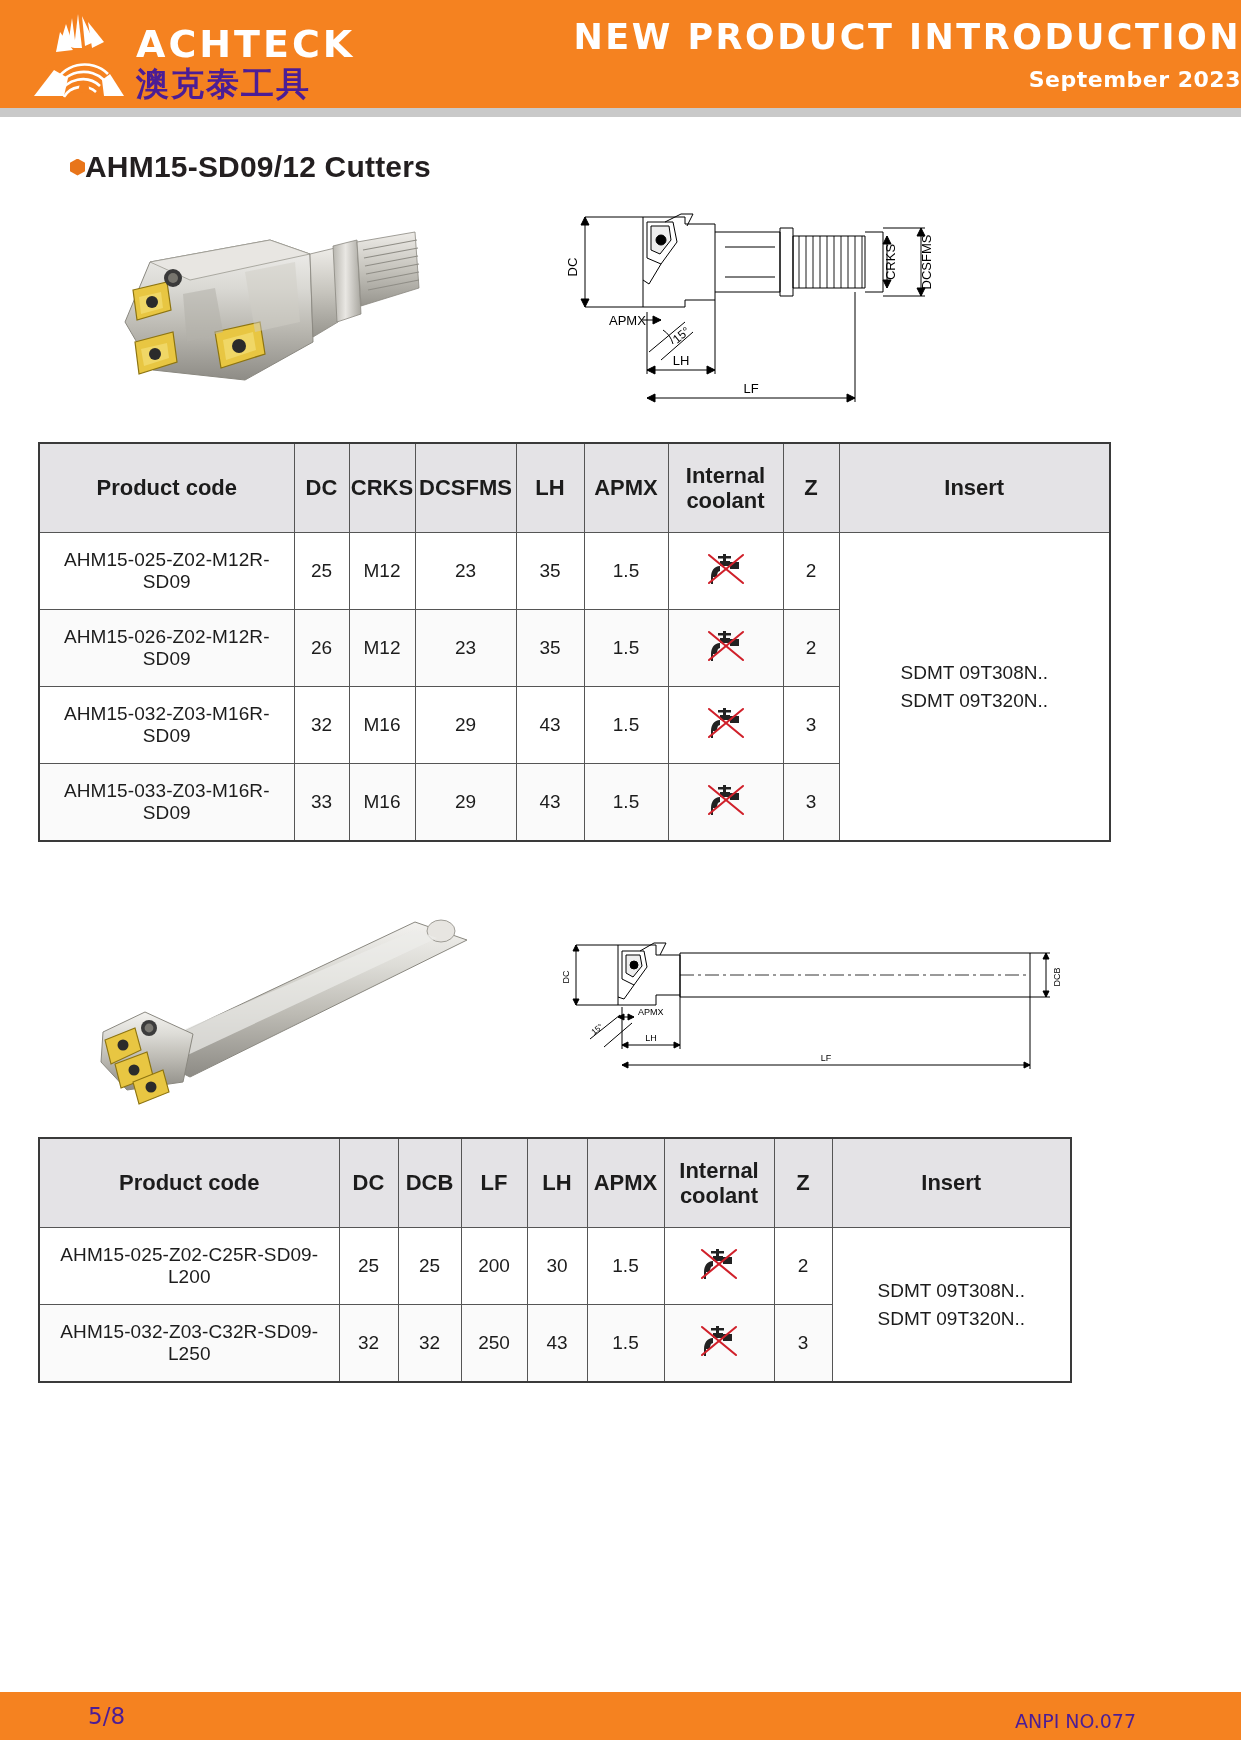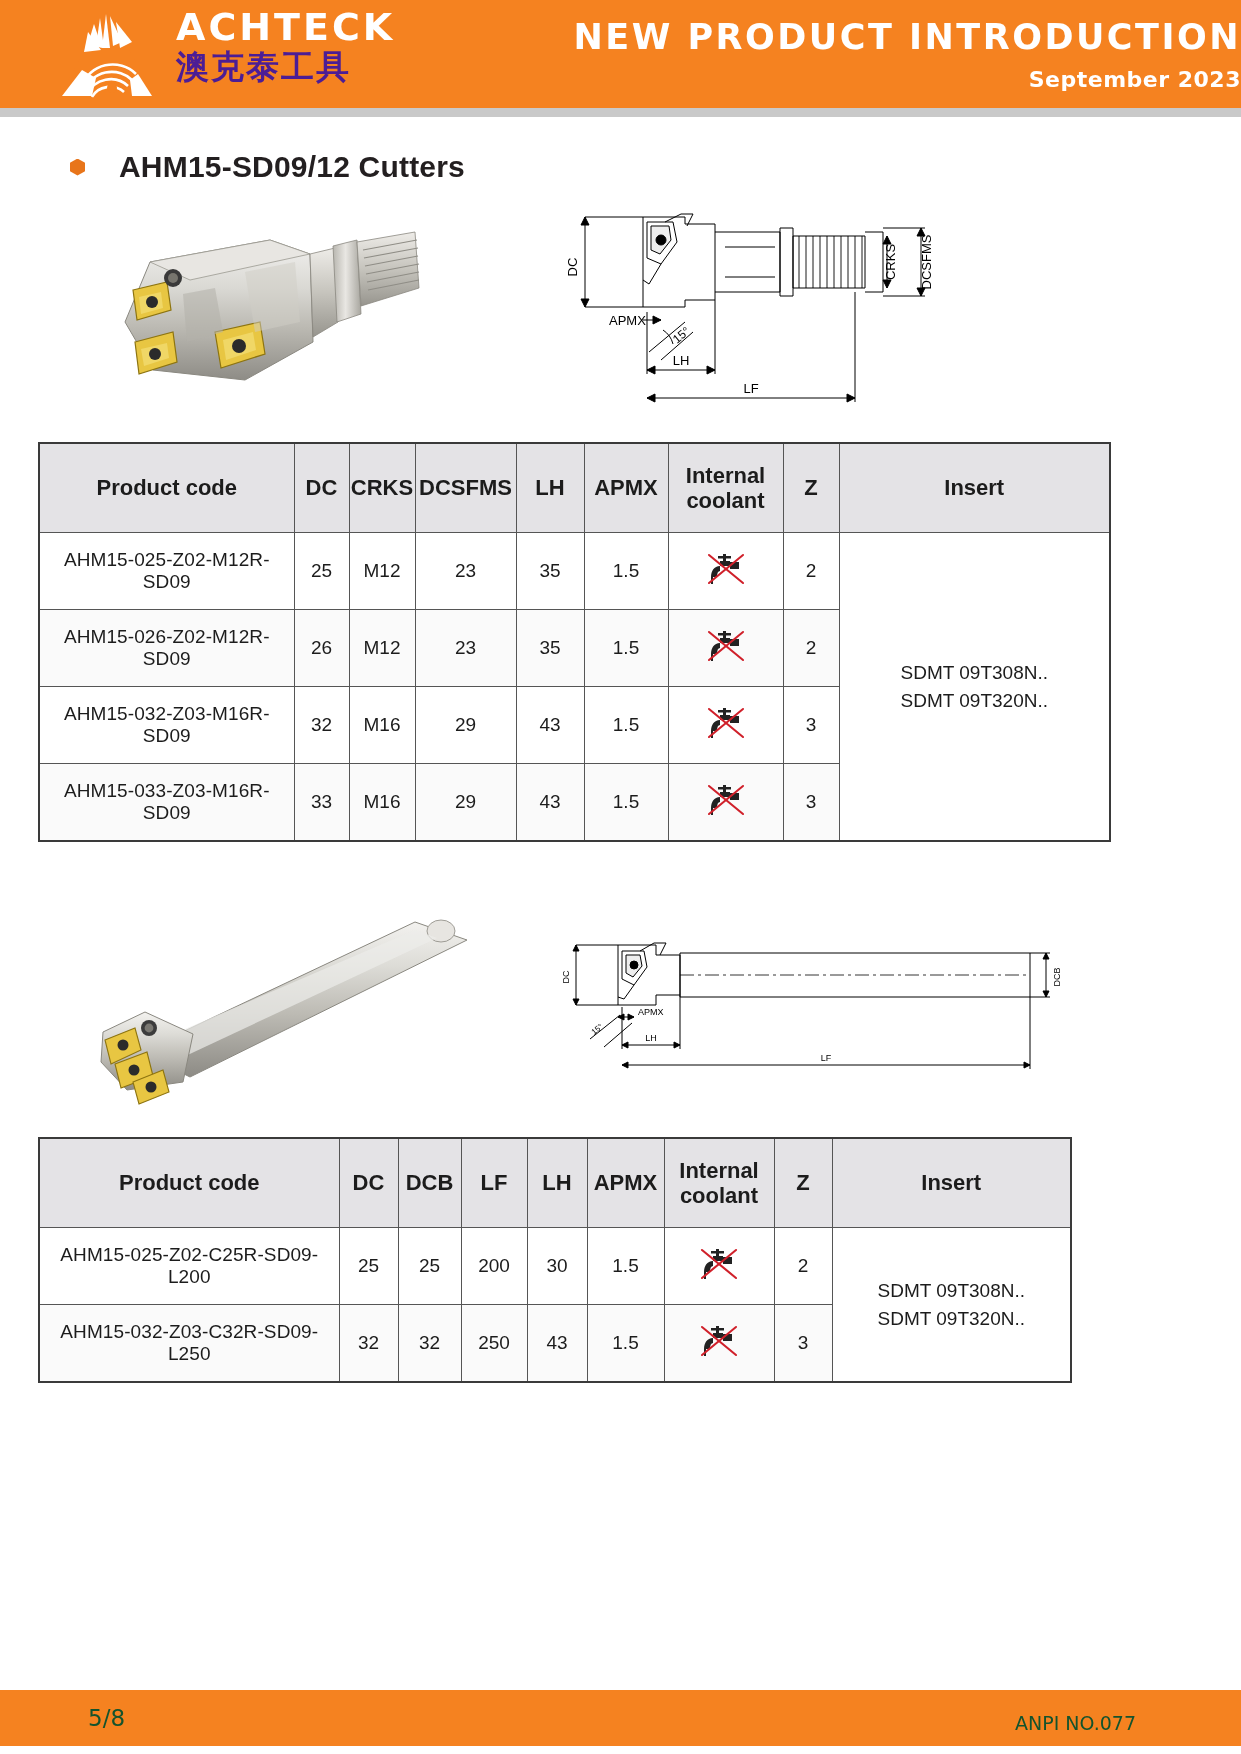--- a/index.html
+++ b/index.html
@@ -19,23 +19,23 @@
   
   .header {
     height: 108px;
     background: #F58220;
     display: flex;
     align-items: center;
     position: relative;
   }
   .logo-block {
     display: flex;
-    align-items: flex-start;
-    padding-left: 52px;
-    gap: 16px;
+    align-items: flex-end;
+    padding-left: 24px;
+    gap: 4px;
   }
   .logo-mark { width: 108px; height: 92px; flex: none; }
   .logo-text { display: flex; flex-direction: column; line-height: 1; }
   .logo-word {
     font-family: "DejaVu Sans", sans-serif;
     font-weight: bold;
     font-size: 38px;
     letter-spacing: 3px;
     color: #ffffff;
   }
@@ -74,21 +74,20 @@
     height: 9px;
     background: #c9c9c9;
     width: 100%;
   }
 
   
   .section-title-row {
     display: flex;
     align-items: center;
     margin: 33px 0 0 70px;
-    gap: 34px;
   }
   .bullet-hex {
     width: 15px; height: 17px;
     background: #E8751A;
     clip-path: polygon(50% 0%, 100% 25%, 100% 75%, 50% 100%, 0% 75%, 0% 25%);
     flex: none;
   }
   .section-title {
     font-size: 30px;
     font-weight: bold;
@@ -142,27 +141,27 @@
     line-height: 1.45;
     background: #ffffff !important;
   }
   .pc { font-size: 19px; letter-spacing: 0.1px; margin-left: 12px; }
 
   .coolant-icon { display: inline-block; width: 42px; height: 34px; }
 
   
   .footer {
     position: absolute;
-    left: 0; bottom: 8px;
+    left: 0; bottom: 14px;
     width: 100%;
-    height: 56px;
+    height: 48px;
     background: #F58220;
     display: flex;
     align-items: center;
-    color: #14532d;
+    color: #4c1d95;
     font-family: "DejaVu Sans", sans-serif;
   }
   .footer-page { position: absolute; left: 88px; font-size: 23px; }
   .footer-url { width: 100%; text-align: center; font-size: 23px; }
   .footer-code { position: absolute; right: 105px; font-size: 19px; margin-top: 10px; }
 </style>
 </head>
 <body>
 
 <div class="header">

